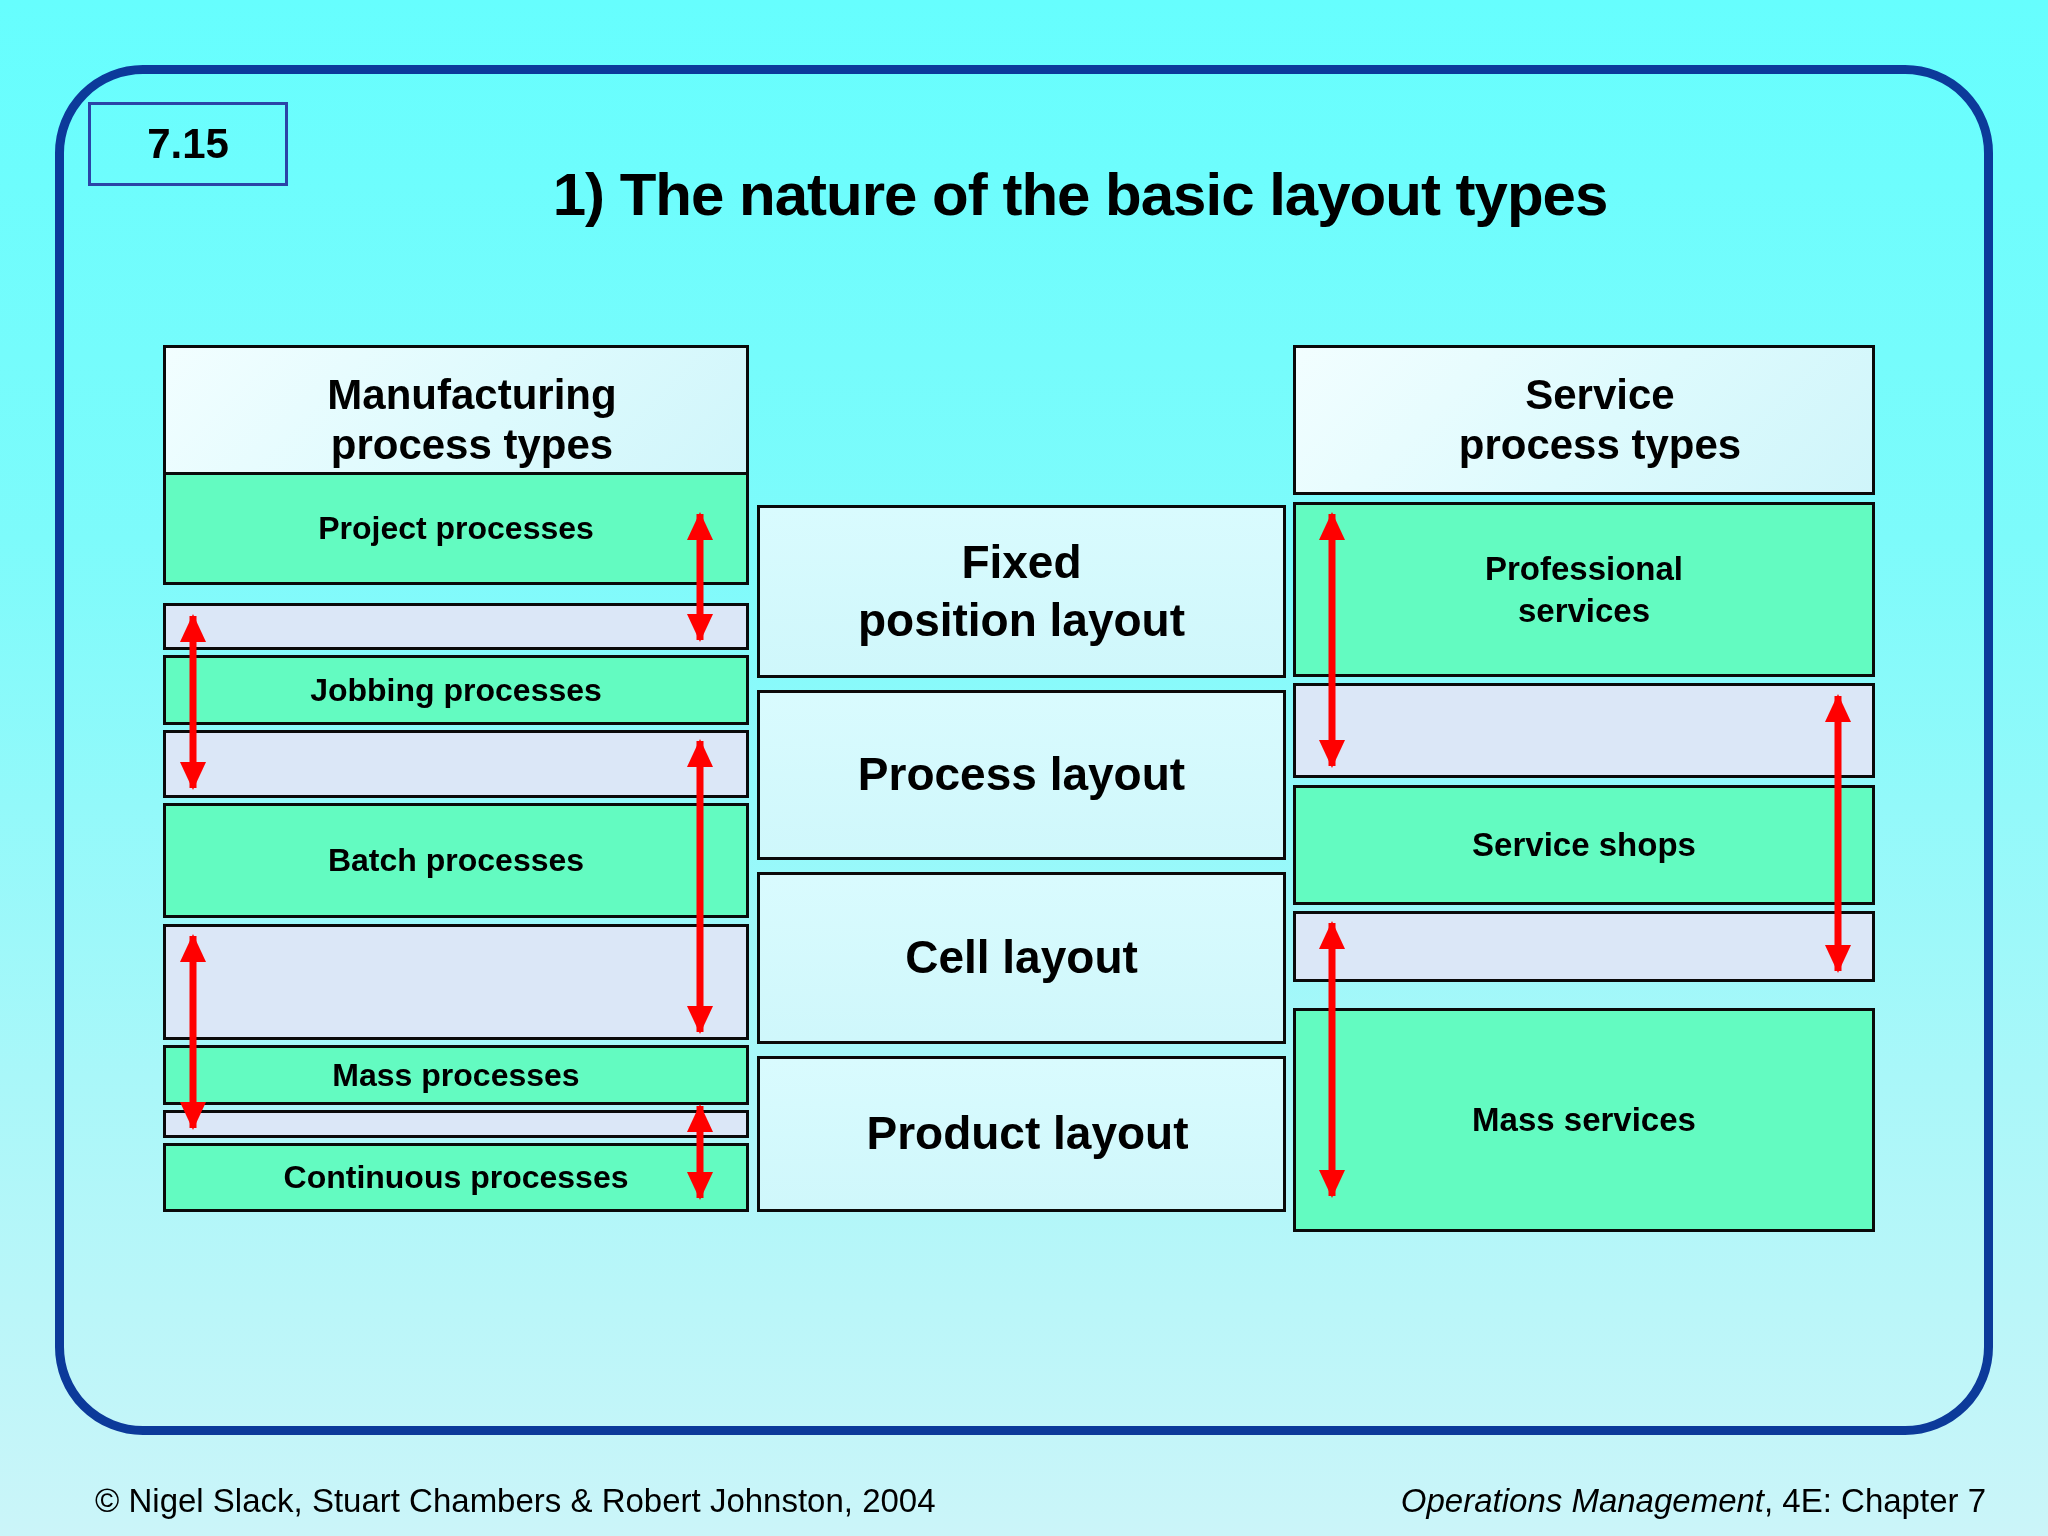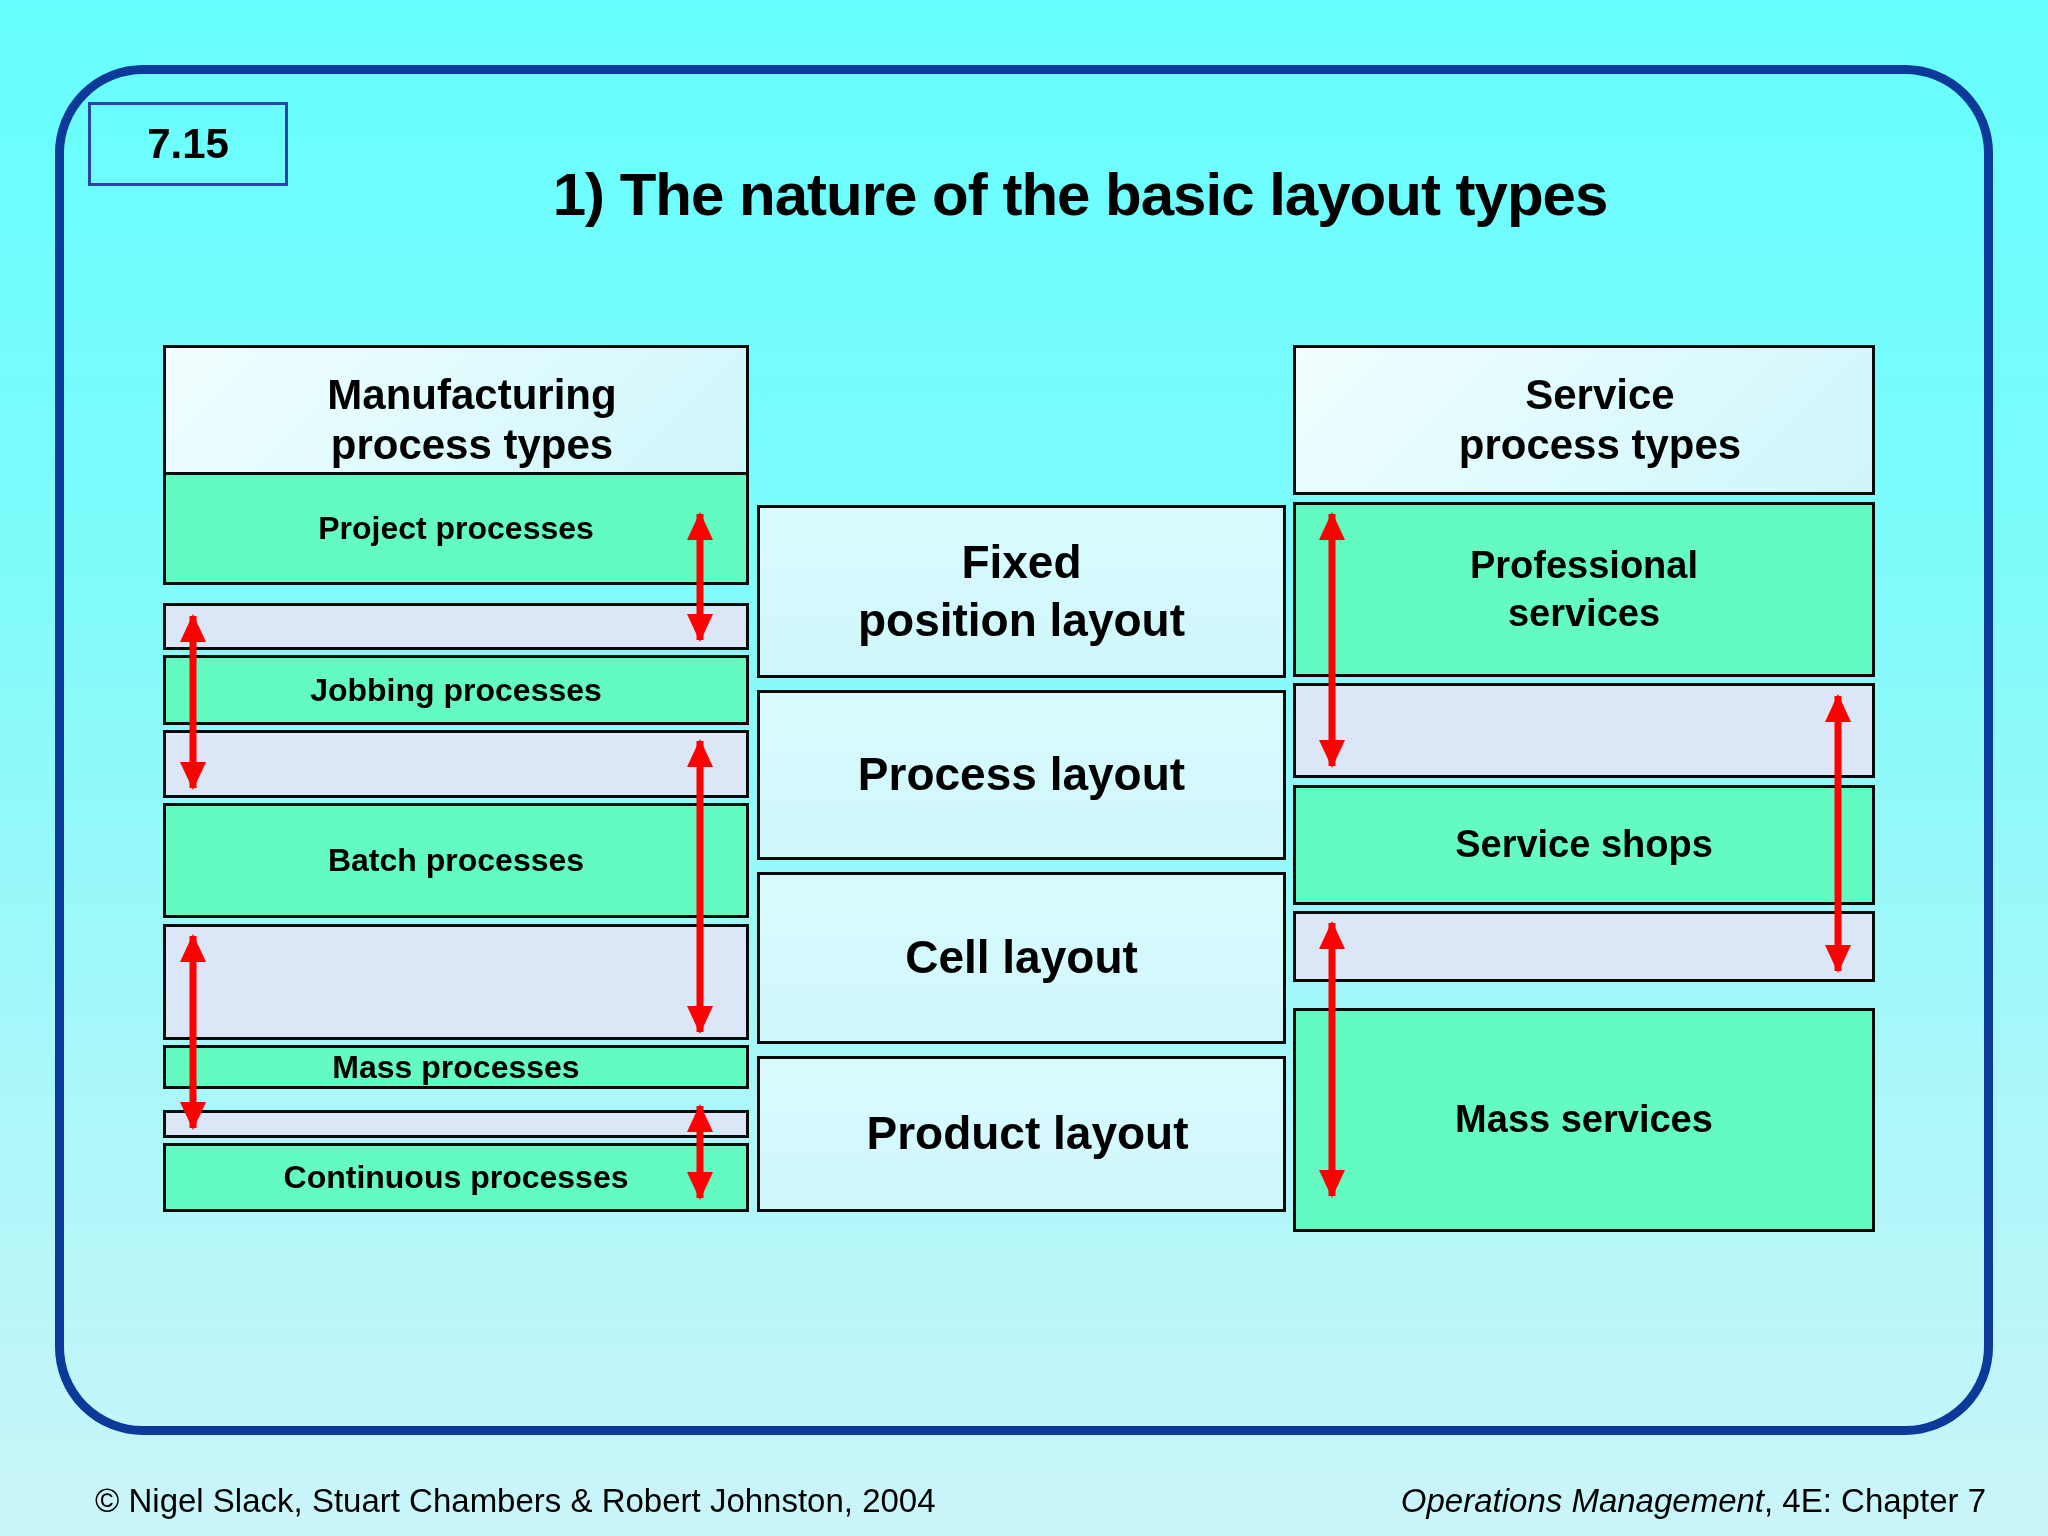--- a/index.html
+++ b/index.html
@@ -37,21 +37,21 @@
   }
   .hdr{
     top:345px;height:150px;font-size:42px;line-height:1.2;
     background:linear-gradient(135deg,#F2FEFF 0%,#DDFAFD 55%,#CFF5FA 100%);
     padding-left:32px;
   }
   .green{background:#63FBC1;}
   .gap{background:#DBE7F7;}
   .light{background:linear-gradient(180deg,#D9FBFE 0%,#CFF7FB 100%);font-size:46px;line-height:1.25;}
   .c1label{font-size:32px;}
-  .c3label{font-size:38px;line-height:1.25;}
+  .c3label{font-size:33px;line-height:1.25;}
   .arrows{position:absolute;left:0;top:0;width:2048px;height:1536px;pointer-events:none;}
   .footer{
     position:absolute;top:1482px;font-size:33px;font-weight:normal;
   }
   .footer-left{left:95px;}
   .footer-right{right:62px;}
   .italic{font-style:italic;}
 </style>
 </head>
 <body>
@@ -76,21 +76,21 @@
     </div>
     <div class="box gap" style="top:603px;height:47px;"></div>
     <div class="box green c1label" style="top:655px;height:70px;">
       <span>Jobbing processes</span>
     </div>
     <div class="box gap" style="top:730px;height:68px;"></div>
     <div class="box green c1label" style="top:803px;height:115px;">
       <span>Batch processes</span>
     </div>
     <div class="box gap" style="top:924px;height:116px;"></div>
-    <div class="box green c1label" style="top:1045px;height:44px;">
+    <div class="box green c1label" style="top:1045px;height:60px;">
       <span>Mass processes</span>
     </div>
     <div class="box gap" style="top:1110px;height:28px;"></div>
     <div class="box green c1label" style="top:1143px;height:69px;">
       <span>Continuous processes</span>
     </div>
   </div>
 
   <div class="col col2">
     <div class="box light" style="top:505px;height:173px;justify-content:center;">

